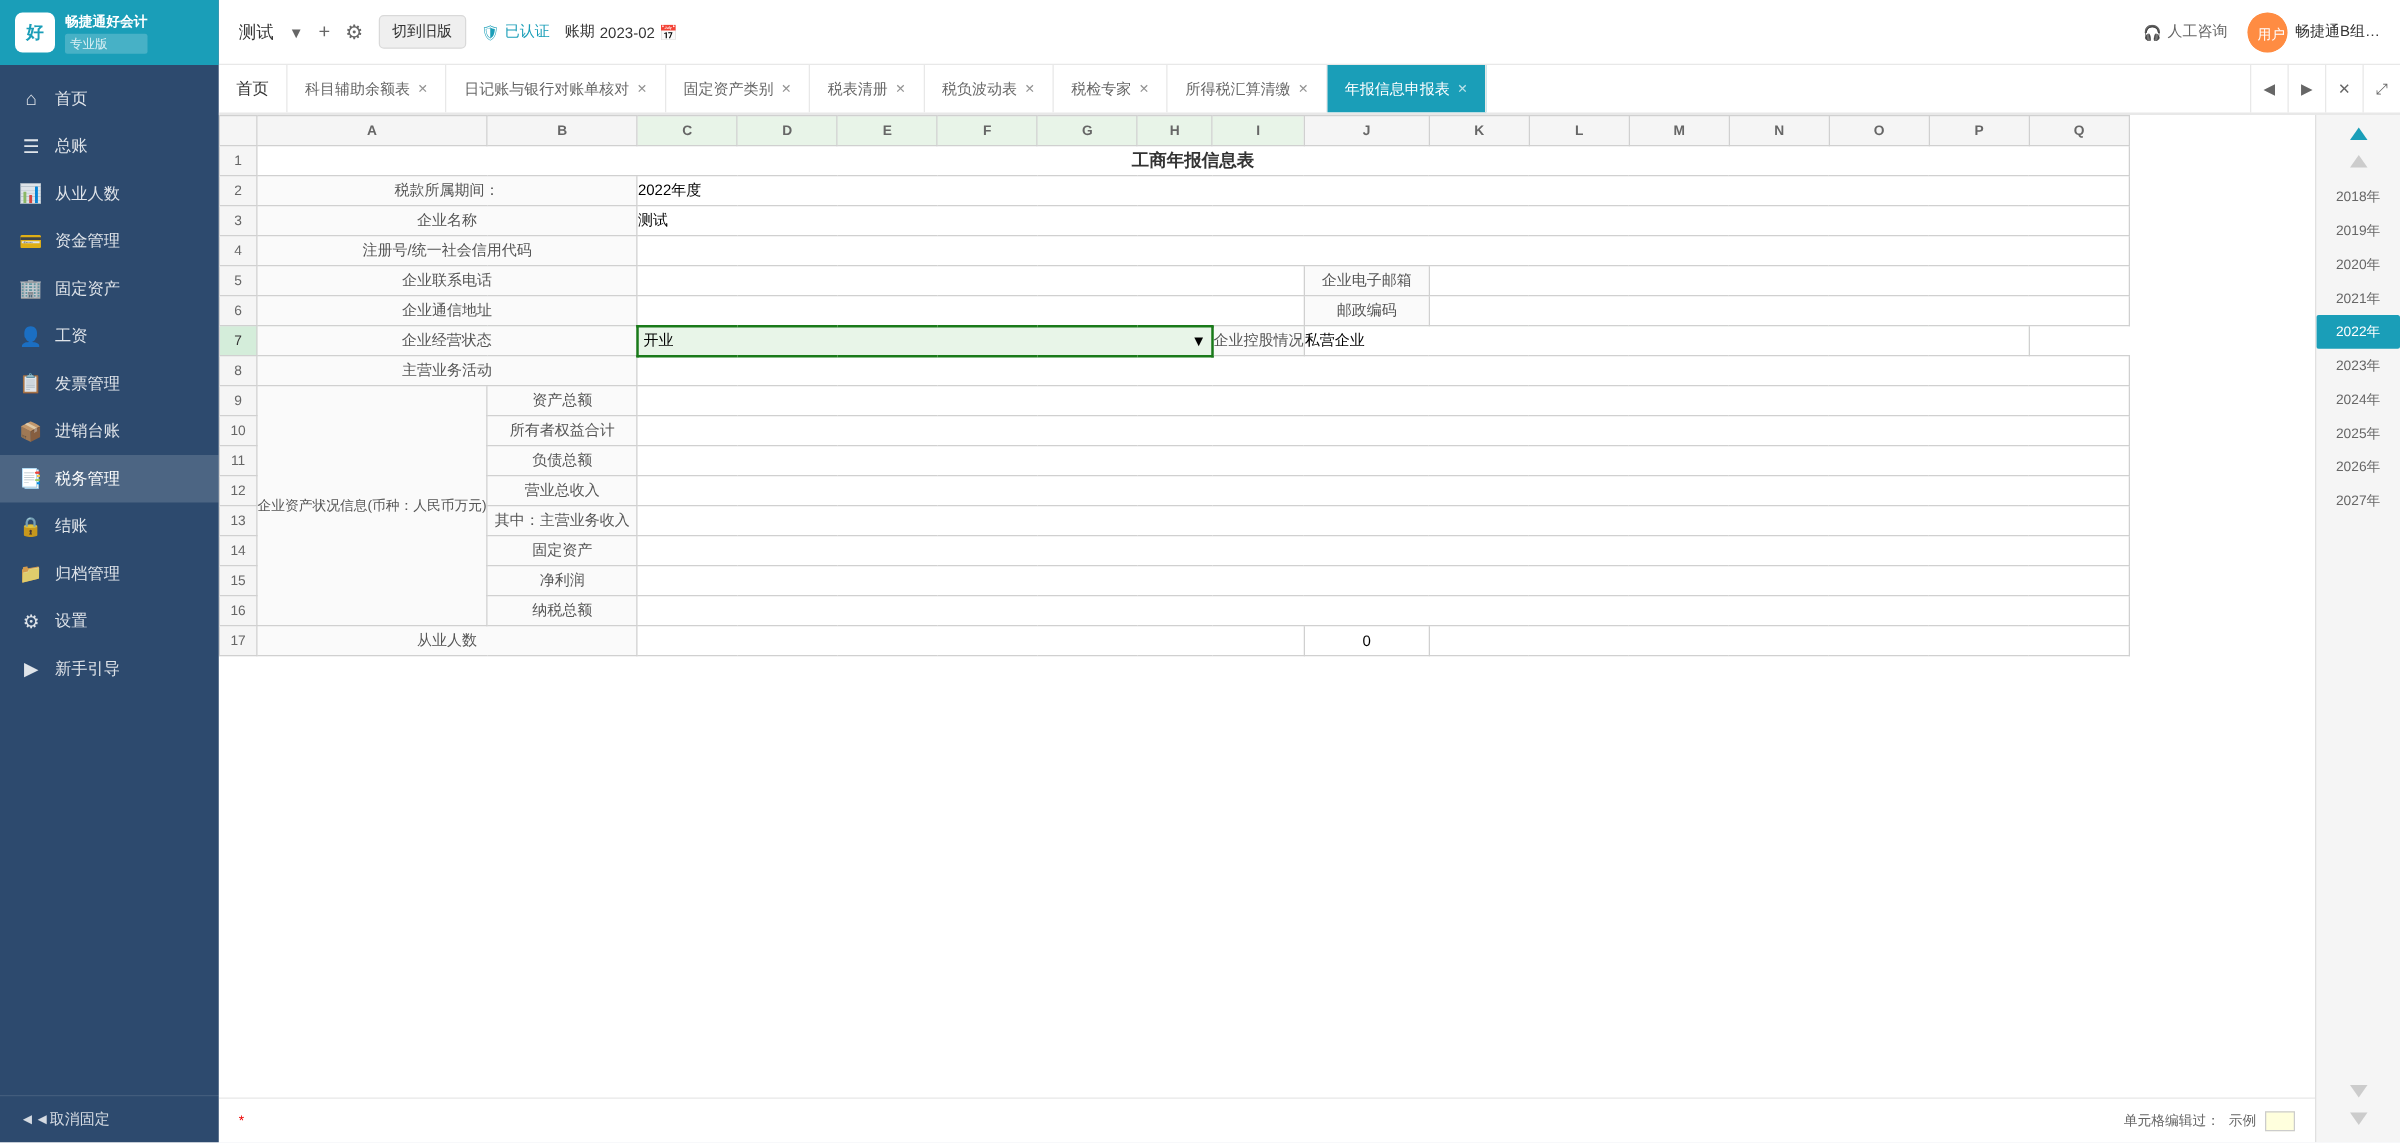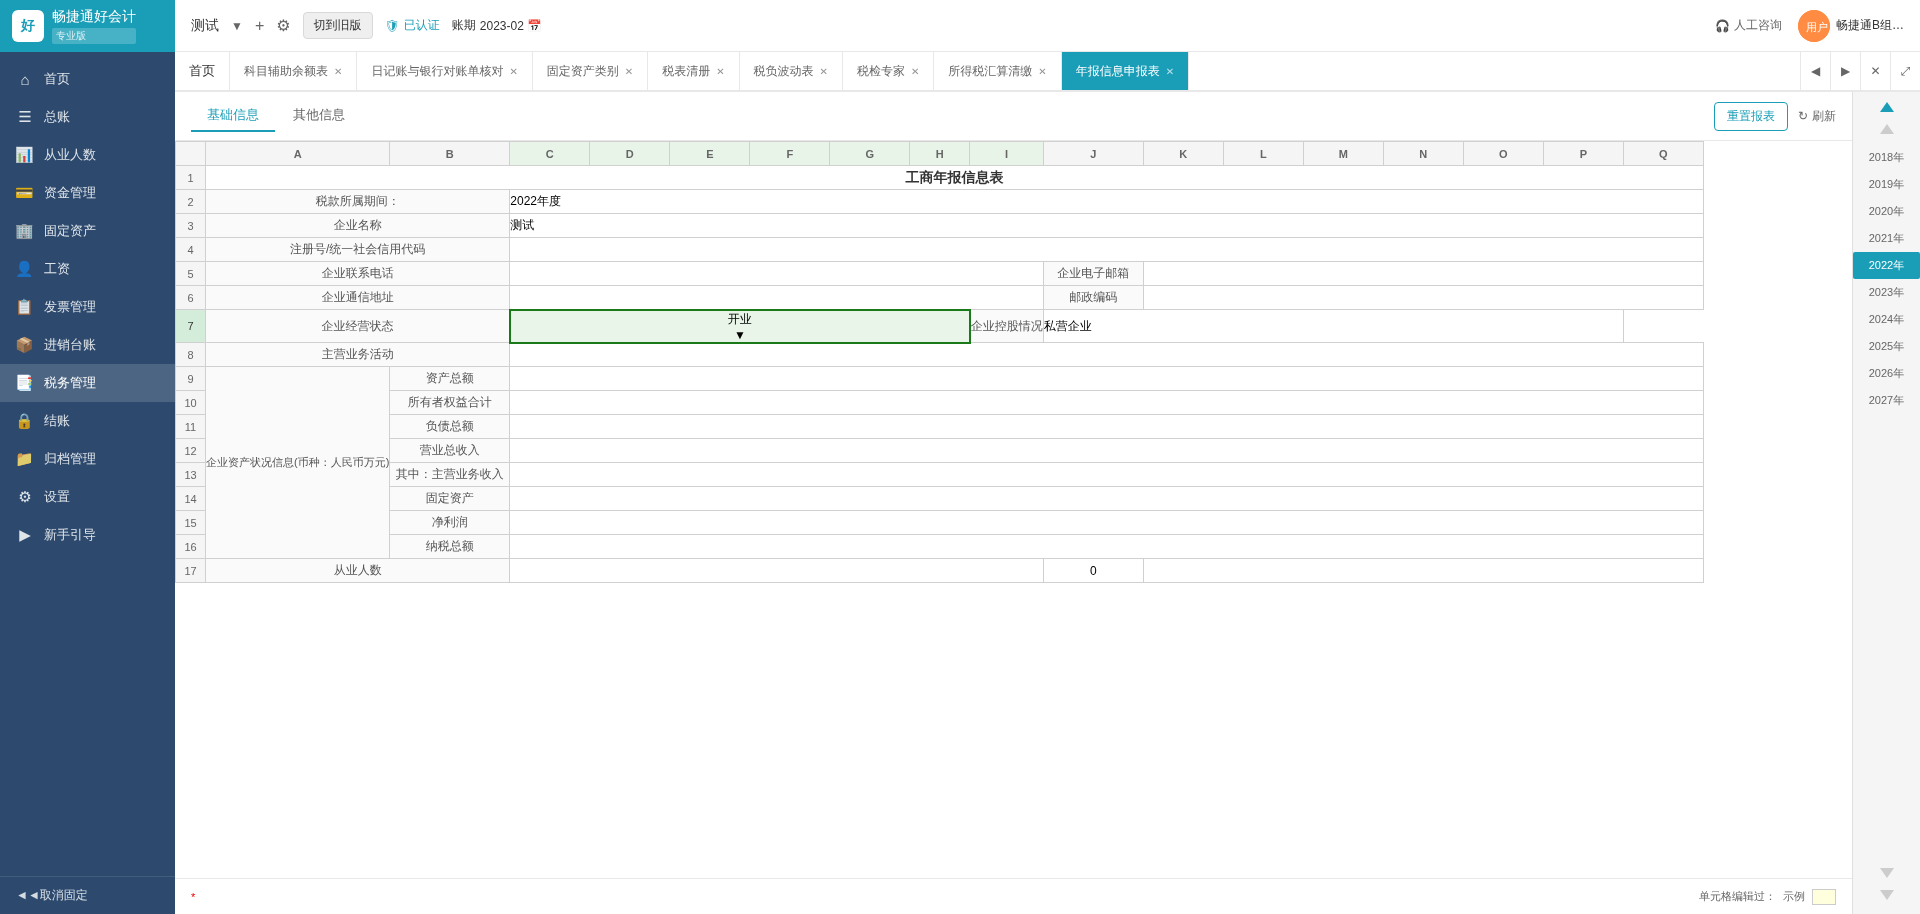--- a/index.html
+++ b/index.html
@@ -6,21 +6,21 @@
     body { font-family: 'Microsoft YaHei', Arial, sans-serif; font-size: 12px; background: #f0f2f5; overflow: hidden; }
     
     
     .app-container { display: flex; height: 914px; width: 1920px; }
     
     
     .sidebar { width: 175px; background: #2d4a6e; display: flex; flex-direction: column; color: white; flex-shrink: 0; }
     .sidebar-logo { background: #1a9eb8; padding: 10px 12px; display: flex; align-items: center; gap: 8px; height: 52px; }
     .sidebar-logo-icon { width: 32px; height: 32px; background: white; border-radius: 6px; display: flex; align-items: center; justify-content: center; color: #1a9eb8; font-size: 14px; font-weight: bold; }
     .sidebar-logo-text { display: flex; flex-direction: column; }
-    .sidebar-logo-title { font-size: 14px; font-weight: normal; color: white; }
+    .sidebar-logo-title { font-size: 11px; font-weight: bold; color: white; }
     .sidebar-logo-sub { font-size: 10px; color: rgba(255,255,255,0.8); background: rgba(255,255,255,0.2); padding: 1px 4px; border-radius: 2px; margin-top: 2px; }
     .sidebar-nav { flex: 1; overflow-y: auto; padding: 8px 0; }
     .sidebar-nav::-webkit-scrollbar { width: 4px; }
     .sidebar-nav::-webkit-scrollbar-thumb { background: rgba(255,255,255,0.2); }
     .nav-item { display: flex; align-items: center; gap: 10px; padding: 10px 16px; cursor: pointer; color: rgba(255,255,255,0.85); transition: background 0.2s; font-size: 13px; }
     .nav-item.active { background: rgba(255,255,255,0.15); color: white; }
     .nav-icon { width: 18px; height: 18px; display: flex; align-items: center; justify-content: center; font-size: 15px; }
     .sidebar-footer { padding: 10px 16px; border-top: 1px solid rgba(255,255,255,0.1); }
     .cancel-fixed-btn { display: flex; align-items: center; gap: 6px; color: rgba(255,255,255,0.8); cursor: pointer; font-size: 12px; }
     
@@ -79,21 +79,21 @@
     .col-header { background: #f5f5f5; text-align: center; color: #666; height: 24px; font-size: 11px; border: 1px solid #d0d0d0; }
     .col-header.active-col { background: #e8f4e8; }
     .corner-header { background: #f5f5f5; border: 1px solid #d0d0d0; }
     
     td.cell { text-align: left; padding: 2px 6px; vertical-align: middle; background: white; }
     td.cell.center { text-align: center; }
     td.cell.title-cell { text-align: center; font-size: 14px; font-weight: bold; color: #333; }
     td.cell.label-cell { background: #fafafa; text-align: center; color: #555; }
     td.cell.green-bg { background: #e8f5e8; }
     
-    .dropdown-cell { display: flex; align-items: center; justify-content: space-between; padding: 0 4px; height: 100%; flex-direction: column; }
+    .dropdown-cell { display: flex; align-items: center; justify-content: space-between; padding: 0 4px; height: 100%; }
     
     
     .year-panel { width: 68px; background: #f5f5f5; border-left: 1px solid #e0e0e0; display: flex; flex-direction: column; align-items: center; overflow: hidden; flex-shrink: 0; }
     .year-panel-nav { display: flex; flex-direction: column; align-items: center; padding: 4px 0; }
     .year-nav-btn { width: 40px; height: 22px; display: flex; align-items: center; justify-content: center; cursor: pointer; color: #999; font-size: 14px; }
     .year-list { flex: 1; overflow: hidden; display: flex; flex-direction: column; width: 100%; }
     .year-item { display: flex; align-items: center; justify-content: center; padding: 6px 2px; cursor: pointer; font-size: 11px; color: #666; width: 100%; text-align: center; }
     .year-item.active { background: #1a9eb8; color: white; border-radius: 2px; }
     .year-panel-bottom { display: flex; flex-direction: column; align-items: center; padding-bottom: 8px; }
     
@@ -253,33 +253,20 @@
         <div class="tab-nav-btn">▶</div>
         <div class="tab-nav-btn">✕</div>
         <div class="tab-nav-btn">⤢</div>
       </div>
     </div>
 
     <div class="content-area">
 
       <div class="spreadsheet-container">
 
-        <div class="sheet-toolbar">
-          <div class="sheet-tabs">
-            <div class="sheet-tab active">基础信息</div>
-            <div class="sheet-tab">其他信息</div>
-          </div>
-          <div class="toolbar-right">
-            <button class="reset-btn">重置报表</button>
-            <div class="refresh-btn">
-              <span>↻</span>
-              <span>刷新</span>
-            </div>
-          </div>
-        </div>
 
         <div class="spreadsheet">
           <table class="sheet-table">
             <thead>
               <tr>
                 <th class="corner-header"></th>
                 <th class="col-header" style="width:60px;">A</th>
                 <th class="col-header" style="width:120px;">B</th>
                 <th class="col-header active-col" style="width:80px;">C</th>
                 <th class="col-header active-col" style="width:80px;">D</th>

